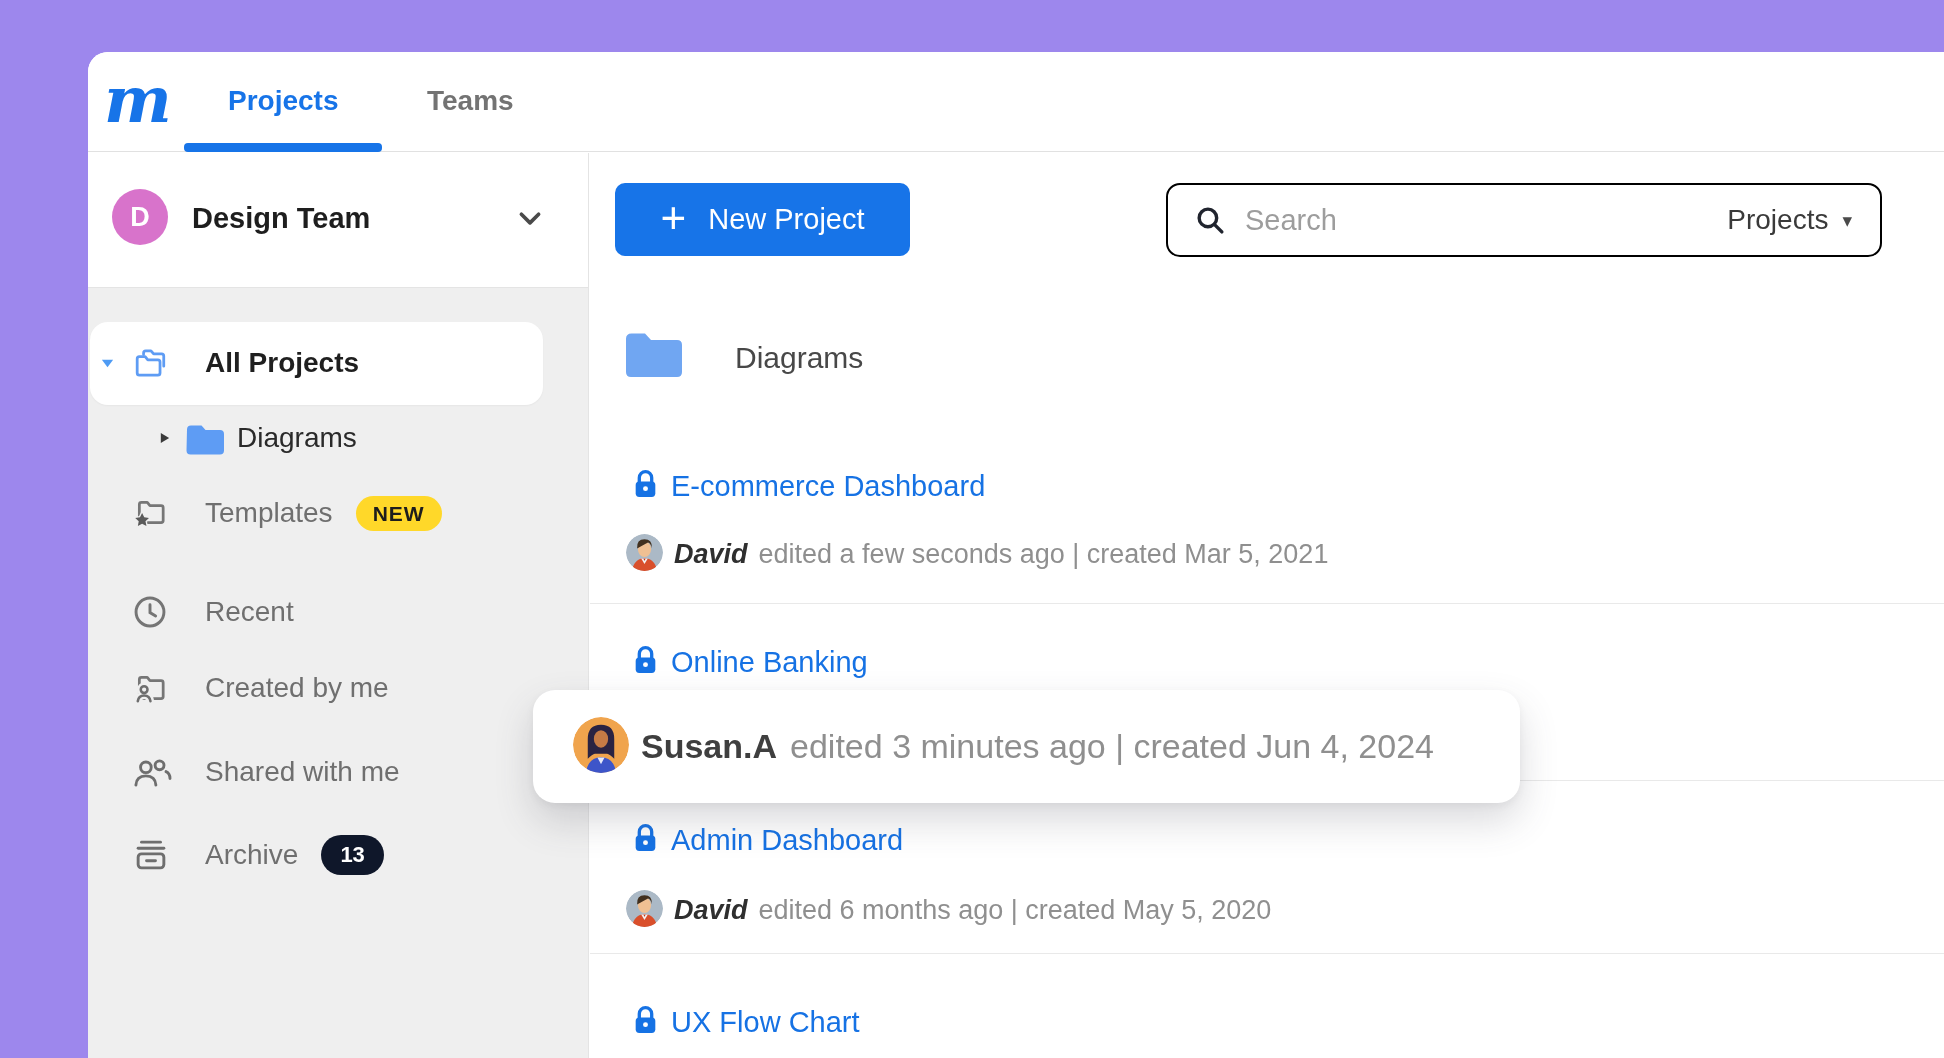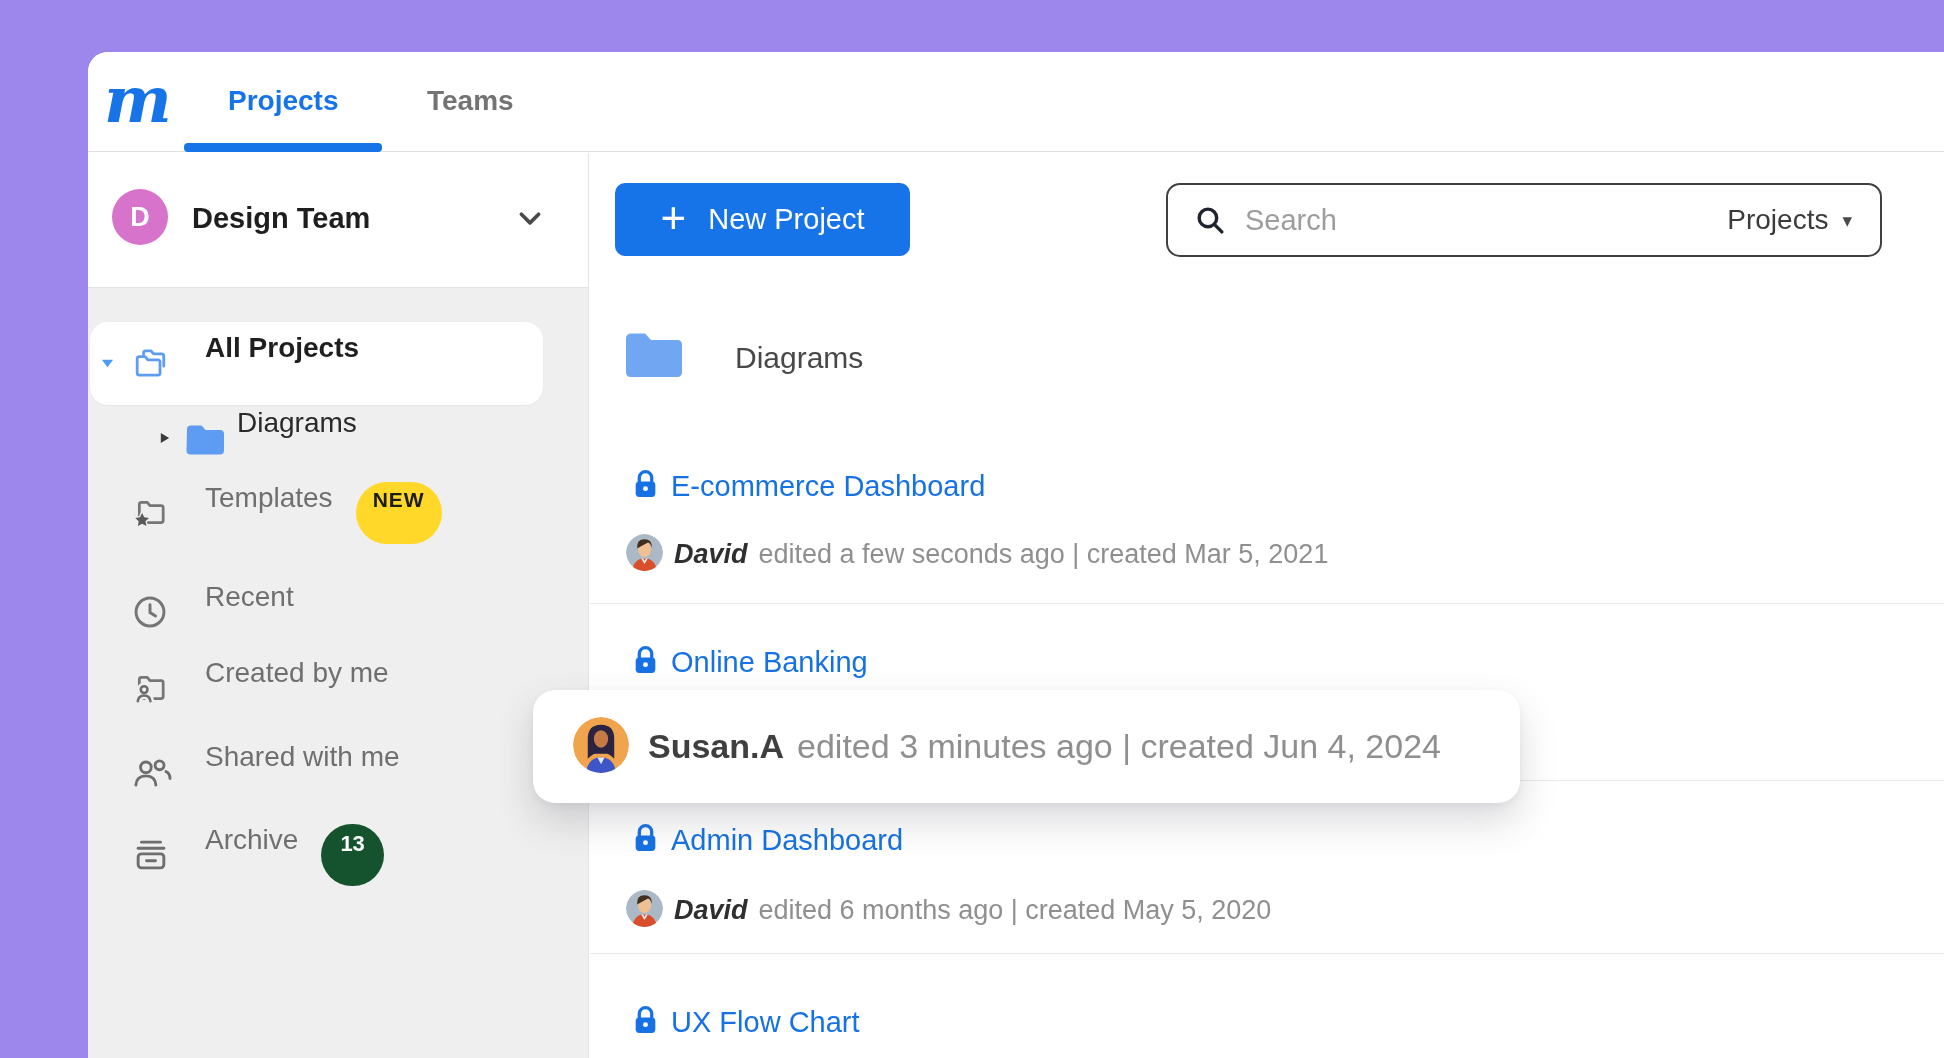--- a/index.html
+++ b/index.html
@@ -25,35 +25,35 @@
   .team{position:absolute;left:0;top:0;right:0;height:135px;background:#fff;border-bottom:1px solid #E4E4E4;}
   .team-avatar{position:absolute;left:24px;top:36px;width:56px;height:56px;border-radius:50%;background:var(--team-avatar-pink);
                display:flex;align-items:center;justify-content:center;color:#fff;font-size:27px;font-weight:700;}
   .team-name{position:absolute;left:104px;top:0;height:130px;display:flex;align-items:center;font-size:29px;font-weight:700;color:#1E1E1E;}
   .team-chevron{position:absolute;left:428px;top:51px;}
 
   .side-item{position:absolute;left:0;width:100%;height:62px;cursor:pointer;}
   .pill{position:absolute;left:2px;top:169px;width:453px;height:83px;background:#fff;border-radius:18px;box-shadow:0 1px 2px rgba(0,0,0,.04);}
   .i-caret{position:absolute;top:50%;transform:translateY(-50%);display:flex;}
   .i-icon{position:absolute;top:50%;transform:translateY(-50%);display:flex;}
-  .i-flex{position:absolute;left:117px;top:0;height:100%;display:flex;gap:23px;}
+  .i-flex{position:absolute;left:117px;top:0;height:100%;display:flex;align-items:center;gap:23px;}
   .i-label{font-size:28px;color:#6F6F6F;white-space:nowrap;}
   .i-label.dark{color:#2A2A2A;}
   .i-label.bold{font-weight:700;color:#1F1F1F;}
   .badge-new{background:var(--badge-yellow);color:#1D1D1D;font-size:21px;font-weight:700;letter-spacing:1px;
              padding:7px 17px;border-radius:999px;line-height:1;}
-  .badge-count{background:#14532d;color:#fff;font-size:22px;font-weight:700;padding:9px 19px;border-radius:999px;line-height:1;}
+  .badge-count{background:#0f172a;color:#fff;font-size:22px;font-weight:700;padding:9px 19px;border-radius:999px;line-height:1;}
 
   
   .main{position:absolute;left:502px;top:101px;right:0;bottom:0;background:#fff;}
   .btn-new{position:absolute;left:25px;top:30px;width:295px;height:73px;background:var(--accent);border:none;border-radius:10px;
            color:#fff;display:flex;align-items:center;justify-content:center;gap:22px;font-size:29px;font-weight:500;cursor:pointer;
            font-family:"Liberation Sans",sans-serif;}
   .btn-plus{font-size:44px;font-weight:300;line-height:0;margin-top:-3px;}
-  .searchbox{position:absolute;left:576px;top:30px;width:716px;height:74px;border:2px solid #404040;border-radius:14px;background:#fff;
+  .searchbox{position:absolute;left:576px;top:30px;width:716px;height:74px;border:2px solid #000000;border-radius:14px;background:#fff;
              display:flex;align-items:center;}
   .searchbox .mag{margin-left:26px;display:flex;}
   .searchbox input{flex:1;border:none;outline:none;font-size:29px;color:#333;margin-left:18px;background:transparent;
                    font-family:"Liberation Sans",sans-serif;}
   .searchbox input::placeholder{color:#9D9D9D;}
   .scope{display:flex;align-items:center;gap:14px;margin-right:28px;cursor:pointer;}
   .scope-label{font-size:28px;color:#3A3A3A;font-weight:500;}
   .scope-caret{font-size:19px;color:#4A4A4A;line-height:1;}
 
   .folder-header{position:absolute;left:33px;top:175px;display:flex;align-items:center;gap:50px;}
@@ -63,21 +63,21 @@
   .proj-title a{font-size:29px;color:var(--link);text-decoration:none;font-weight:500;white-space:nowrap;}
   .meta{position:absolute;left:36px;display:flex;align-items:center;gap:11px;}
   .meta .uname{font-size:27px;font-weight:600;color:#2F2F2F;font-style:italic;}
   .meta .detail{font-size:27px;font-weight:400;color:#8F8F8F;white-space:nowrap;}
   .divider{position:absolute;left:0;right:0;height:1px;background:#E9E9E9;}
 
   
   .hover-card{position:absolute;left:445px;top:638px;width:987px;height:113px;background:#fff;border-radius:22px;z-index:6;
               box-shadow:0 18px 38px rgba(70,70,85,.20),0 3px 8px rgba(0,0,0,.05);display:flex;align-items:center;}
   .hover-card .avatar{margin-left:40px;}
-  .hover-card .uname{font-size:34px;font-weight:600;color:#3F3F3F;margin-left:19px;}
+  .hover-card .uname{font-size:34px;font-weight:600;color:#3F3F3F;margin-left:12px;}
   .hover-card .detail{font-size:34px;font-weight:400;color:#8F8F8F;margin-left:13px;white-space:nowrap;}
 </style>
 </head>
 <body>
 
 <div class="window">
 
   <div class="nav">
     <div class="logo">m</div>
     <div class="tab tab-projects active">Projects</div>

